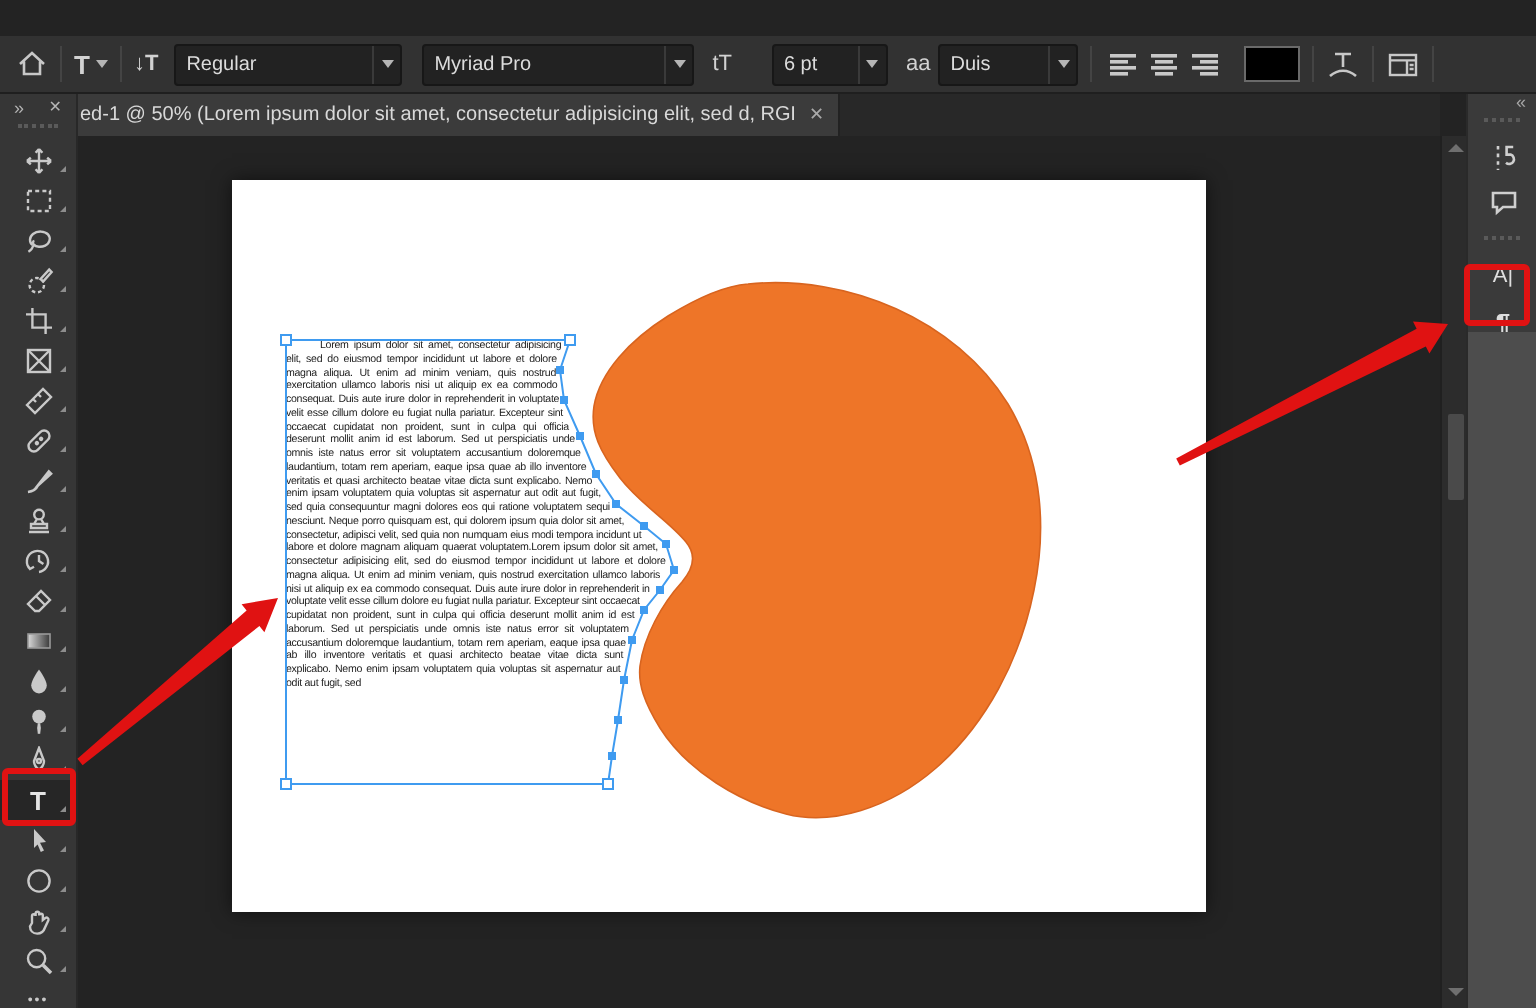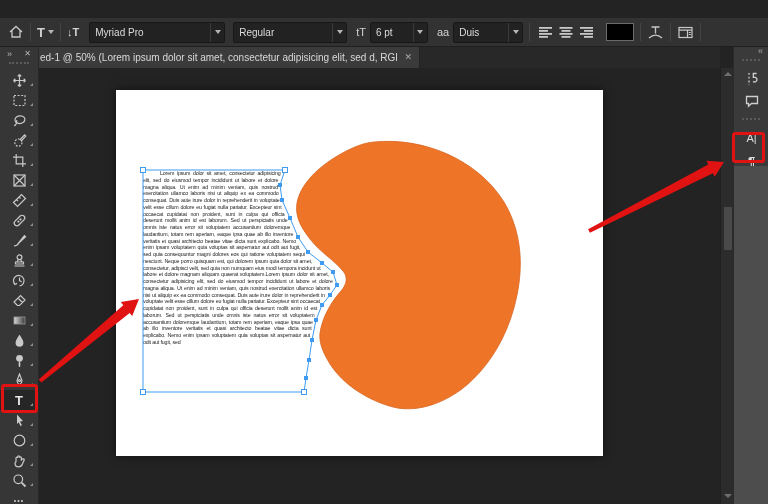--- a/index.html
+++ b/index.html
@@ -97,36 +97,36 @@
     </div>
     <div class="divider"></div>
     <div class="obar-icon" style="gap:3px">
       <span class="glyph" style="font-size:13px;font-weight:bold">T</span>
       <i style="width:0;height:0;border-left:3px solid transparent;border-right:3px solid transparent;border-top:4px solid #b5b5b5"></i>
     </div>
     <div class="divider"></div>
     <div class="obar-icon">
       <span class="glyph" style="font-size:11px;font-weight:bold">↓T</span>
     </div>
+    <div class="combo" style="width:112px;margin-left:8px">
+      <span class="val">Regular</span>
+      <span class="chev">
+          <i></i>
+        </span>
+    </div>
     <div class="combo" style="width:134px;margin-left:10px">
       <span class="val">Myriad Pro</span>
       <span class="chev">
           <i></i>
         </span>
     </div>
-    <div class="combo" style="width:112px;margin-left:8px">
-      <span class="val">Regular</span>
-      <span class="chev">
-          <i></i>
-        </span>
-    </div>
     <div class="obar-icon" style="margin-left:9px">
       <span class="glyph" style="font-size:11px">tT</span>
     </div>
-    <div class="combo" style="width:56px;margin-left:4px">
+    <div class="combo" style="width:56px;margin-left:20px">
       <span class="val">6 pt</span>
       <span class="chev">
           <i></i>
         </span>
     </div>
     <div class="obar-icon" style="margin-left:9px">
       <span class="glyph" style="font-size:11px">aa</span>
     </div>
     <div class="combo" style="width:68px;margin-left:4px">
       <span class="val">Duis</span>

